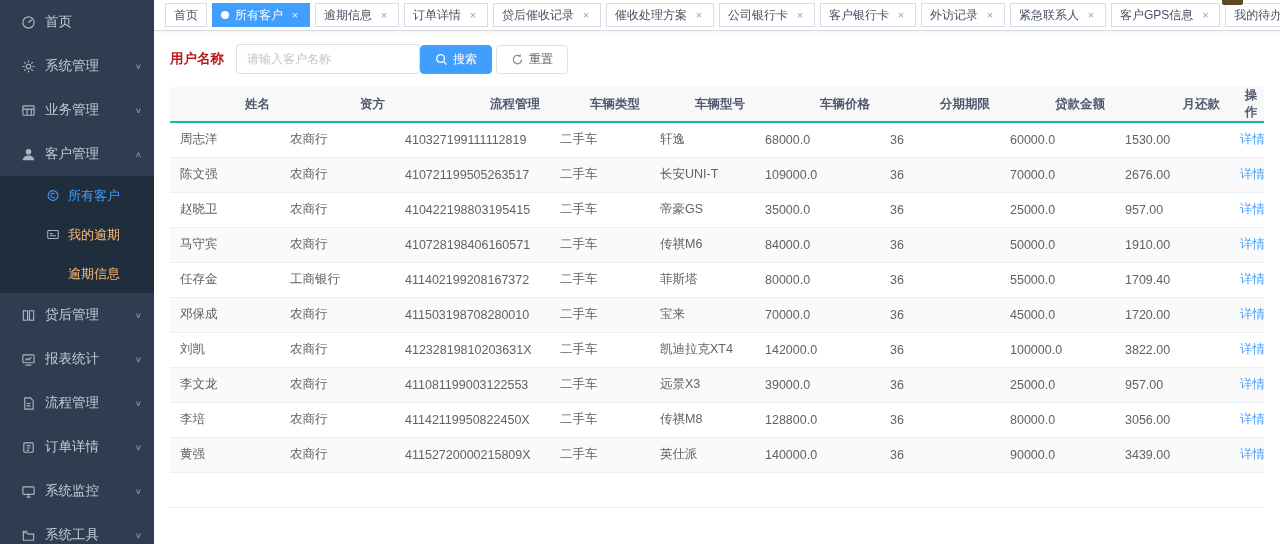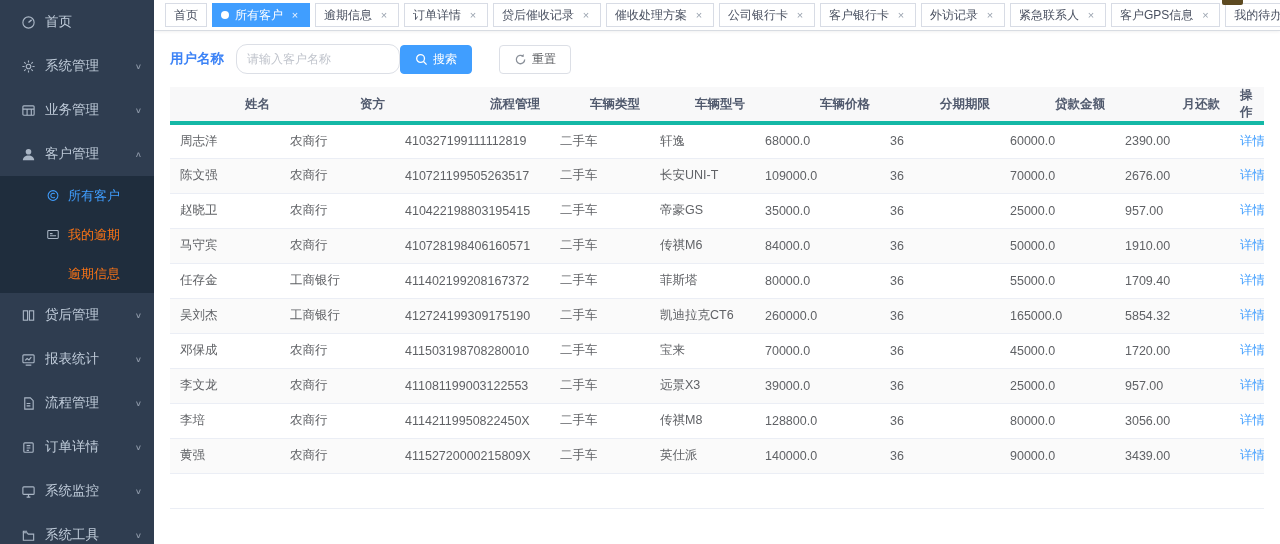--- a/index.html
+++ b/index.html
@@ -10,21 +10,21 @@
   .sidebar { position:absolute; left:0; top:0; width:154px; height:544px;
     background:#2f3d50; color:#bfcbd9; overflow:hidden; }
   .side-item { height:44px; display:flex; align-items:center; padding:0 12px 0 20px;
     font-size:13.5px; cursor:pointer; white-space:nowrap; }
   .side-item .ic { width:16px; height:16px; margin-right:9px; display:inline-flex;
     align-items:center; justify-content:center; flex:0 0 16px; color:#aab6c5; }
   .side-item .lbl { flex:1; }
   .side-item .chev { font-size:10px; color:#8d98a8; transform:scaleY(.8); }
   .submenu { background:#1f2d3d; }
   .sub-item { height:39px; display:flex; align-items:center; padding-left:46px;
-    font-size:13px; cursor:pointer; color:#f97316; white-space:nowrap; }
+    font-size:13px; cursor:pointer; color:#fdba74; white-space:nowrap; }
   .sub-item .ic { width:14px; height:14px; margin-right:8px; display:inline-flex;
     align-items:center; justify-content:center; color:#aab6c5; }
   .sub-item.noicon { padding-left:68px; }
   .sub-item.active, .sub-item.active .ic { color:#409eff; }
 
   
   .main { position:absolute; left:154px; top:0; width:1126px; height:544px; background:#fff; }
 
   
   .tags-bar { height:31px; background:#fff; border-bottom:1px solid #d8dce2;
@@ -39,40 +39,40 @@
     line-height:12px; text-align:center; border-radius:50%; }
   .tag.active { background:#409eff; border-color:#409eff; color:#fff; }
   .tag.active .dot { display:inline-block; }
   .tag.active .x { color:#e8f2ff; }
   .avatar-sliver { position:absolute; right:37px; top:0; width:21px; height:5px;
     background:#5d4a21; border-radius:0 0 2px 2px; }
 
   
   .content { padding:12px 16px 0 16px; }
   .search-row { display:flex; align-items:center; height:30px; margin-top:1px; }
-  .search-label { font-size:13.5px; font-weight:bold; color:#3b82f6; margin-right:12px;text-align:right; }
-  .search-input { width:164px; height:30px; border:1px solid #dcdfe6; border-radius:11px;
+  .search-label { font-size:13.5px; font-weight:bold; color:#b91c1c; margin-right:12px;text-align:right; }
+  .search-input { width:184px; height:30px; border:1px solid #dcdfe6; border-radius:4px;
     padding:0 10px; font-size:12px; color:#606266; outline:none;
     font-family:"Liberation Sans","DejaVu Sans",sans-serif; }
   .search-input::placeholder { color:#c0c4cc; }
   .btn { height:29px; display:inline-flex; align-items:center; padding:0 14px;
     border-radius:4px; font-size:12px; cursor:pointer; }
   .btn svg { margin-right:5px; }
   .btn-search { background:#409eff; border:1px solid #409eff; color:#fff; }
-  .btn-reset { background:#fff; border:1px solid #dcdfe6; color:#606266; margin-left:27px;justify-content:space-between; }
+  .btn-reset { background:#fff; border:1px solid #dcdfe6; color:#606266; margin-left:4px;justify-content:space-between; }
 
   
   table { width:1094px; border-collapse:collapse; table-layout:fixed; margin-top:13px; }
   thead th { height:30px; background:#f8f8f9; color:#515a6e; font-size:12.5px;
     font-weight:bold; text-align:right; padding:0 10px; }
   tbody td { height:35px; border-bottom:1px solid #ebeef5; color:#606266;
     font-size:12.5px; padding:0 10px; overflow:hidden; white-space:nowrap; }
-  tbody tr:first-child td { border-top:4px solid #14b8a6; }
+  tbody tr:first-child td { border-top:2px solid #14b8a6; }
   tbody tr:nth-child(even) td { background:#fafafa; }
-  td.action, th.action { text-align:left; padding-right:2px; }
+  td.action, th.action { text-align:center; padding-right:2px; }
   .detail-link { color:#409eff; cursor:pointer; text-decoration:none; }
 </style>
 </head>
 <body>
 
 <aside class="sidebar">
   <nav id="sidebar-menu">
       <div class="side-item">
         <span class="ic">
           <svg width="15" height="15" viewBox="0 0 16 16" fill="none" stroke="currentColor" stroke-width="1.2">
@@ -302,21 +302,21 @@
       <tbody id="tbody">
           <tr>
             <td>周志洋</td>
             <td>农商行</td>
             <td>410327199111112819</td>
             <td>二手车</td>
             <td>轩逸</td>
             <td>68000.0</td>
             <td>36</td>
             <td>60000.0</td>
-            <td>2390.00</td>
+            <td>1530.00</td>
             <td class="action"><a class="detail-link">详情</a></td>
           </tr>
           <tr>
             <td>陈文强</td>
             <td>农商行</td>
             <td>410721199505263517</td>
             <td>二手车</td>
             <td>长安UNI-T</td>
             <td>109000.0</td>
             <td>36</td>
@@ -354,41 +354,41 @@
             <td>411402199208167372</td>
             <td>二手车</td>
             <td>菲斯塔</td>
             <td>80000.0</td>
             <td>36</td>
             <td>55000.0</td>
             <td>1709.40</td>
             <td class="action"><a class="detail-link">详情</a></td>
           </tr>
           <tr>
-            <td>吴刘杰</td>
-            <td>工商银行</td>
-            <td>412724199309175190</td>
-            <td>二手车</td>
-            <td>凯迪拉克CT6</td>
-            <td>260000.0</td>
-            <td>36</td>
-            <td>165000.0</td>
-            <td>5854.32</td>
-            <td class="action"><a class="detail-link">详情</a></td>
-          </tr>
-          <tr>
             <td>邓保成</td>
             <td>农商行</td>
             <td>411503198708280010</td>
             <td>二手车</td>
             <td>宝来</td>
             <td>70000.0</td>
             <td>36</td>
             <td>45000.0</td>
             <td>1720.00</td>
+            <td class="action"><a class="detail-link">详情</a></td>
+          </tr>
+          <tr>
+            <td>刘凯</td>
+            <td>农商行</td>
+            <td>41232819810203631X</td>
+            <td>二手车</td>
+            <td>凯迪拉克XT4</td>
+            <td>142000.0</td>
+            <td>36</td>
+            <td>100000.0</td>
+            <td>3822.00</td>
             <td class="action"><a class="detail-link">详情</a></td>
           </tr>
           <tr>
             <td>李文龙</td>
             <td>农商行</td>
             <td>411081199003122553</td>
             <td>二手车</td>
             <td>远景X3</td>
             <td>39000.0</td>
             <td>36</td>

